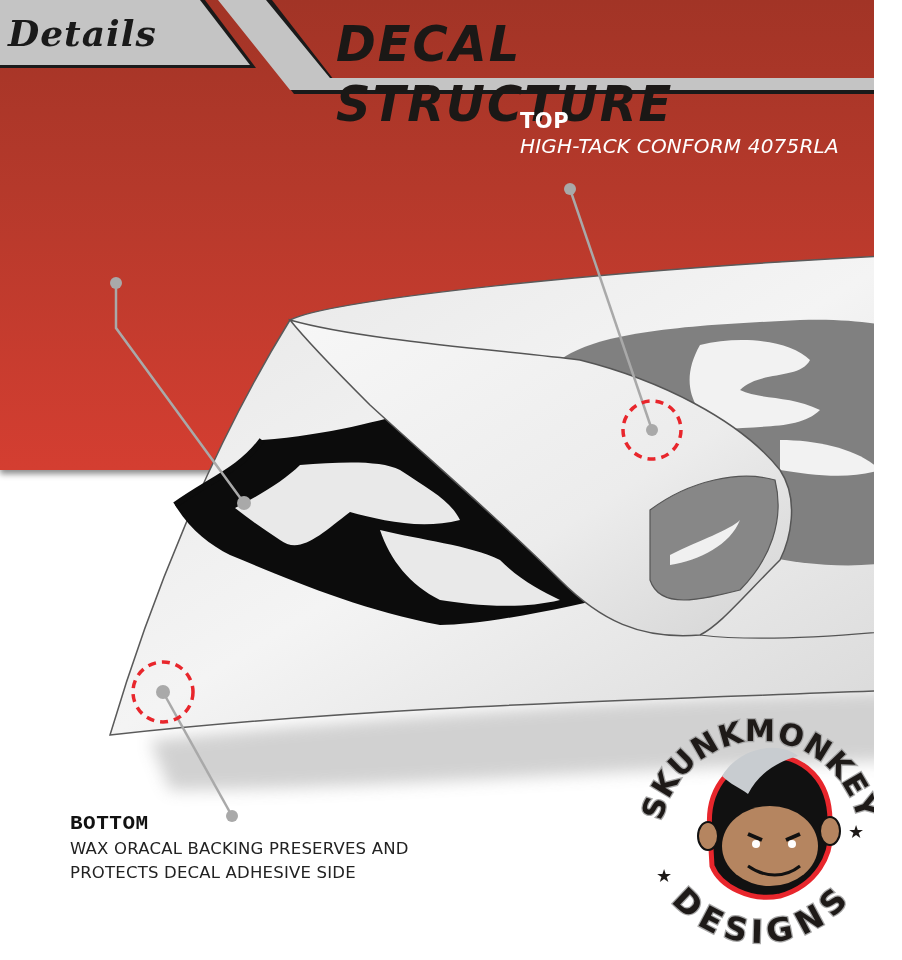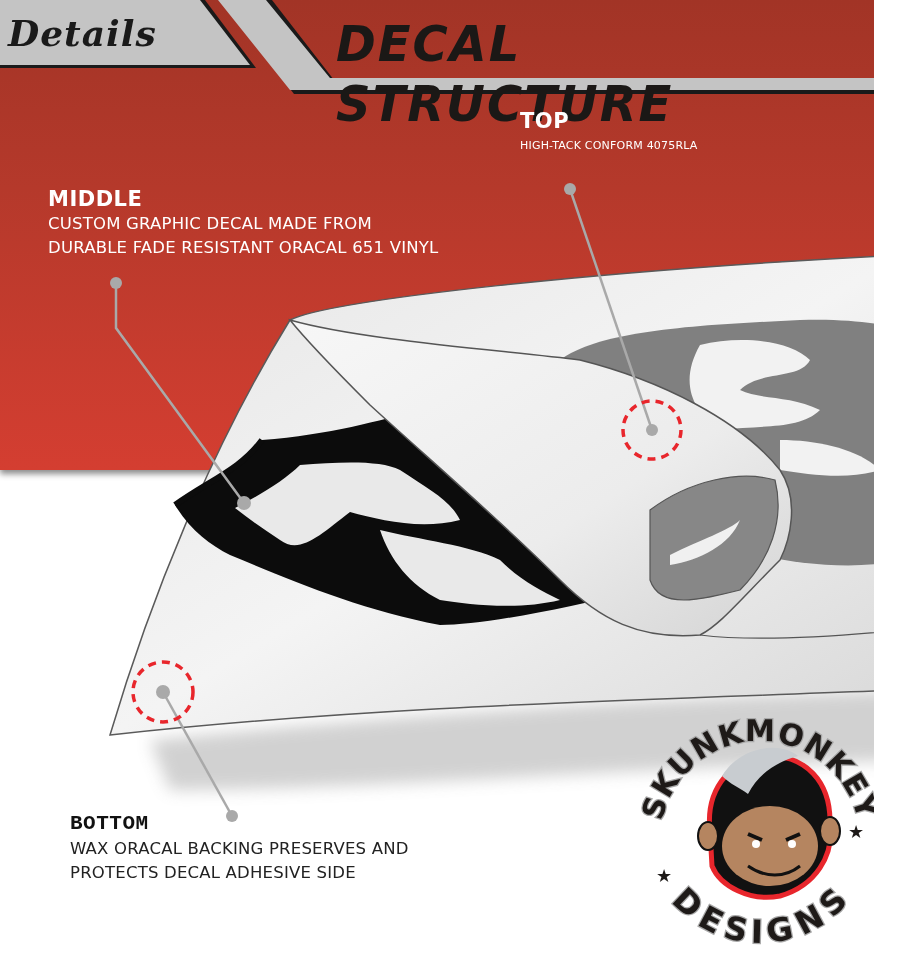--- a/index.html
+++ b/index.html
@@ -38,21 +38,21 @@
   }
   .callout .desc {
     font-family: "DejaVu Sans", sans-serif;
     font-size: 16.5px; line-height: 24px; letter-spacing: 0.2px;
   }
   .callout.light .heading, .callout.light .desc { color: #ffffff; }
   .callout.dark .heading { color: #111111; font-family: Liberation Mono, monospace; }
   .callout.dark .desc { color: #222222; }
 
   #callout-top { left: 520px; top: 108px; }
-  #callout-top .desc { font-size: 11px; }
+  #callout-top .desc { font-size: 20px; font-style: italic; }
   #callout-middle { left: 48px; top: 186px; }
   #callout-bottom { left: 70px; top: 811px; }
 
   .art-svg { position: absolute; left: 0; top: 0; width: 902px; height: 960px; }
 
   
   .logo { position: absolute; left: 630px; top: 716px; width: 260px; height: 230px; }
 </style>
 </head>
 <body>
@@ -131,25 +131,20 @@
       <circle cx="232" cy="816" r="6" fill="#a9a9a9"></circle>
       <circle cx="163" cy="692" r="30" fill="none" stroke="#e8262c" stroke-width="3.5" stroke-dasharray="8 6"></circle>
     </g>
   </svg>
 
   <div class="callout light" id="callout-top">
     <div class="heading">TOP</div>
     <div class="desc">HIGH-TACK CONFORM 4075RLA</div>
   </div>
 
-  <div class="callout light" id="callout-middle">
-    <div class="heading">MIDDLE</div>
-    <div class="desc">CUSTOM GRAPHIC DECAL MADE FROM</div>
-    <div class="desc">DURABLE FADE RESISTANT ORACAL 651 VINYL</div>
-  </div>
 
   <div class="callout dark" id="callout-bottom">
     <div class="heading">BOTTOM</div>
     <div class="desc">WAX ORACAL BACKING PRESERVES AND</div>
     <div class="desc">PROTECTS DECAL ADHESIVE SIDE</div>
   </div>
 
   <svg class="logo" viewBox="0 0 260 230">
     <defs>
       <path id="arcTop" d="M30,125 A100,100 0 0 1 230,125"></path>

